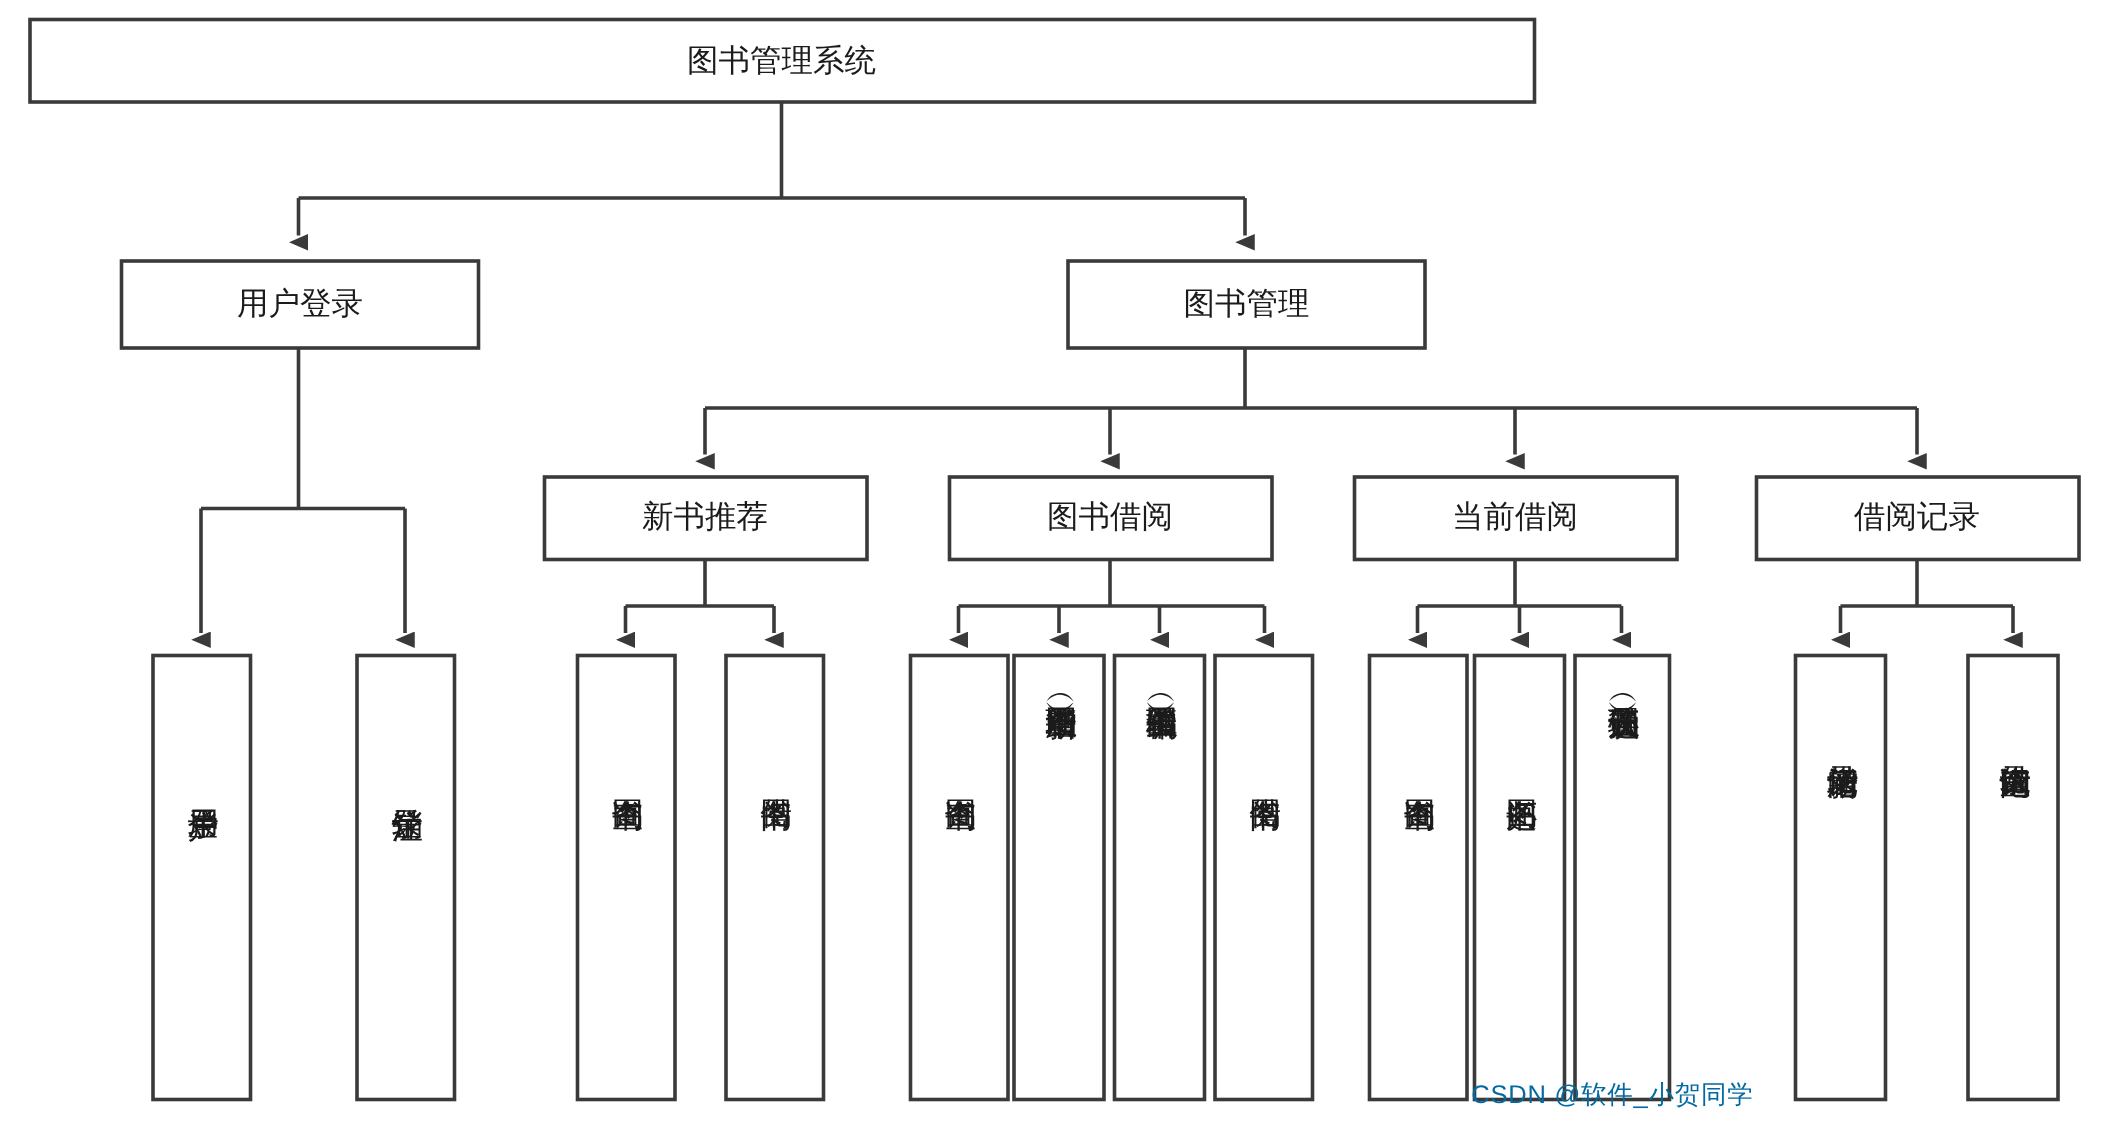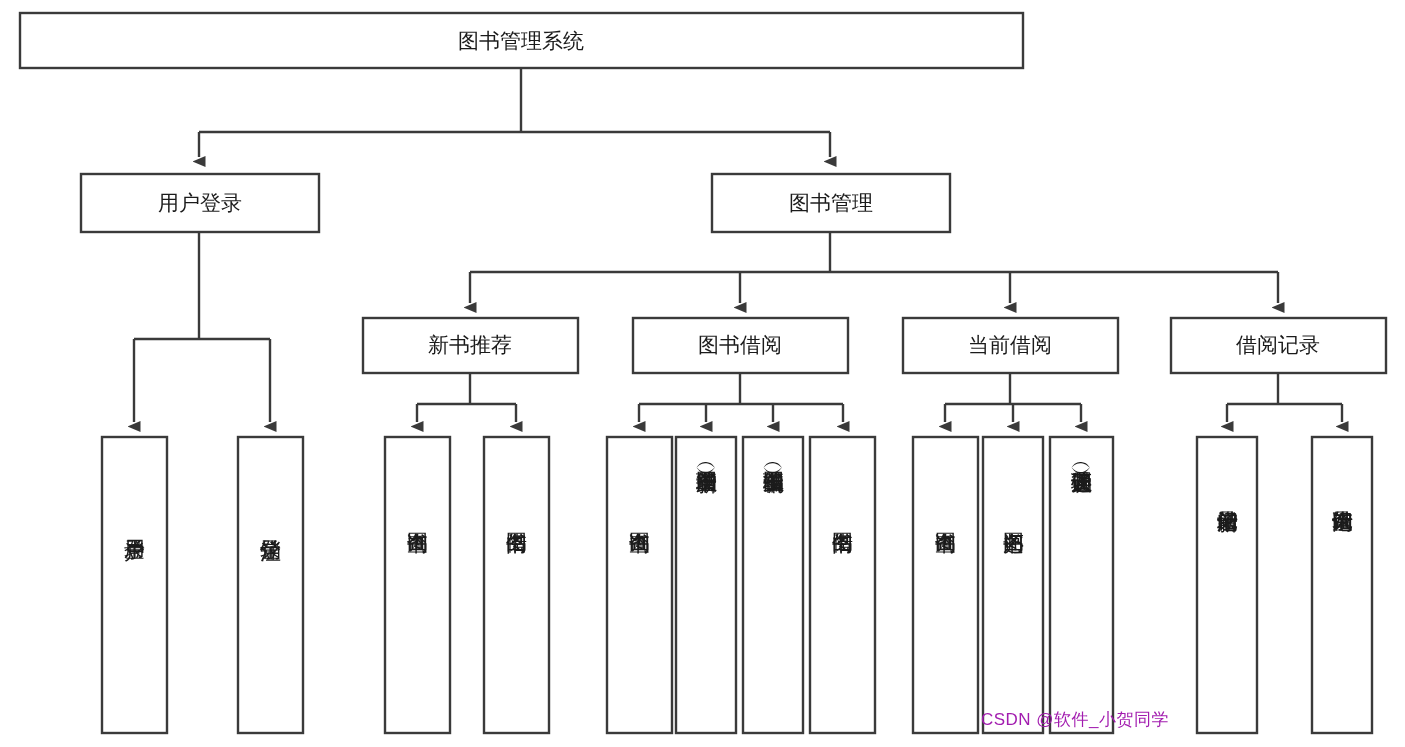--- a/index.html
+++ b/index.html
@@ -51,24 +51,24 @@
   }
   .node-label-v {
     font-family: "Liberation Sans", "DejaVu Sans", sans-serif;
     font-size: 21px;
     fill: #1b1b1b;
     text-anchor: middle;
   }
   .watermark-text {
     position: absolute;
     right: 8px;
-    bottom: 16px;
+    bottom: 6px;
     font-family: "Liberation Sans", "DejaVu Sans", sans-serif;
     font-size: 17px;
-    color: #a21caf;
+    color: #0369a1;
     letter-spacing: 0.5px;
     white-space: nowrap;
     user-select: none;
   }
 </style>
 </head>
 <body>
 
 <div id="diagram-root">
 

